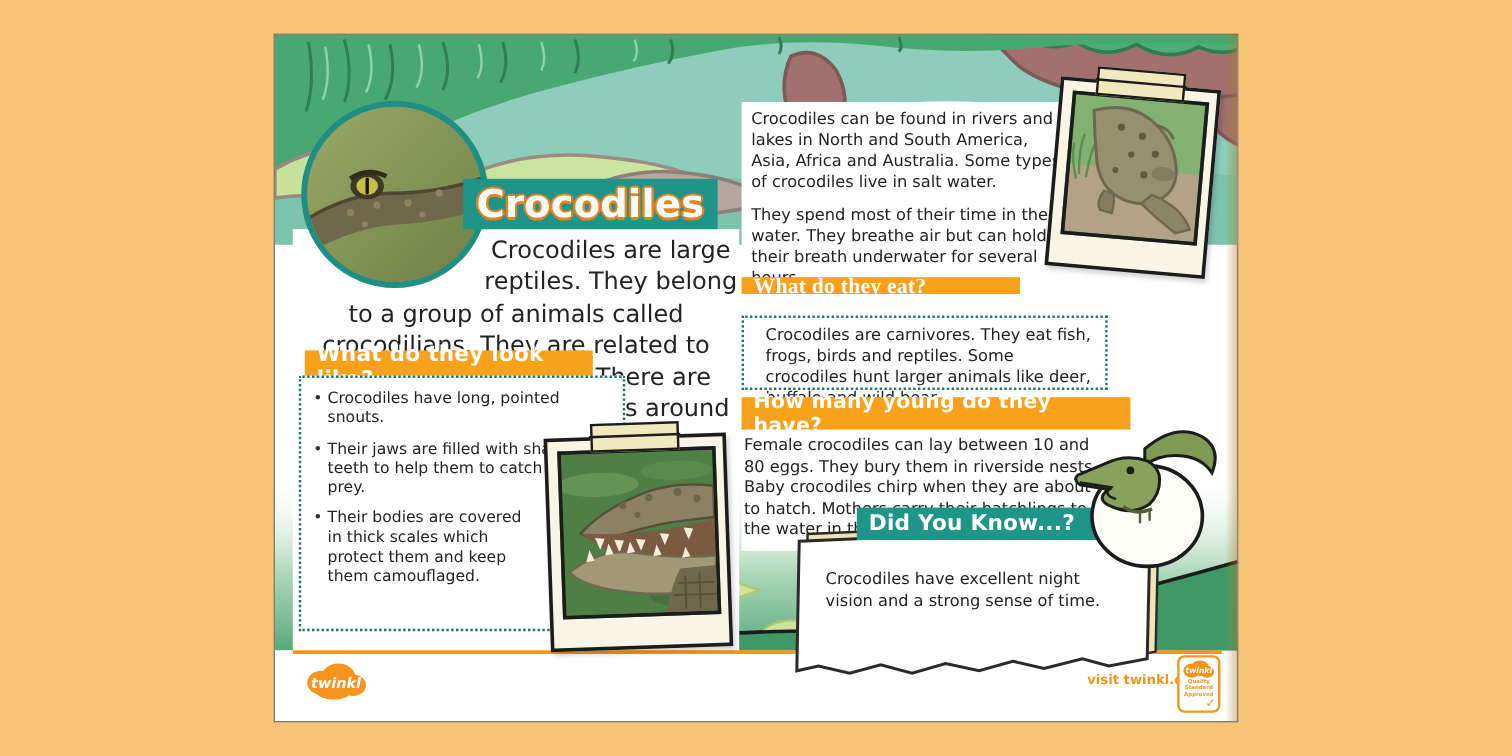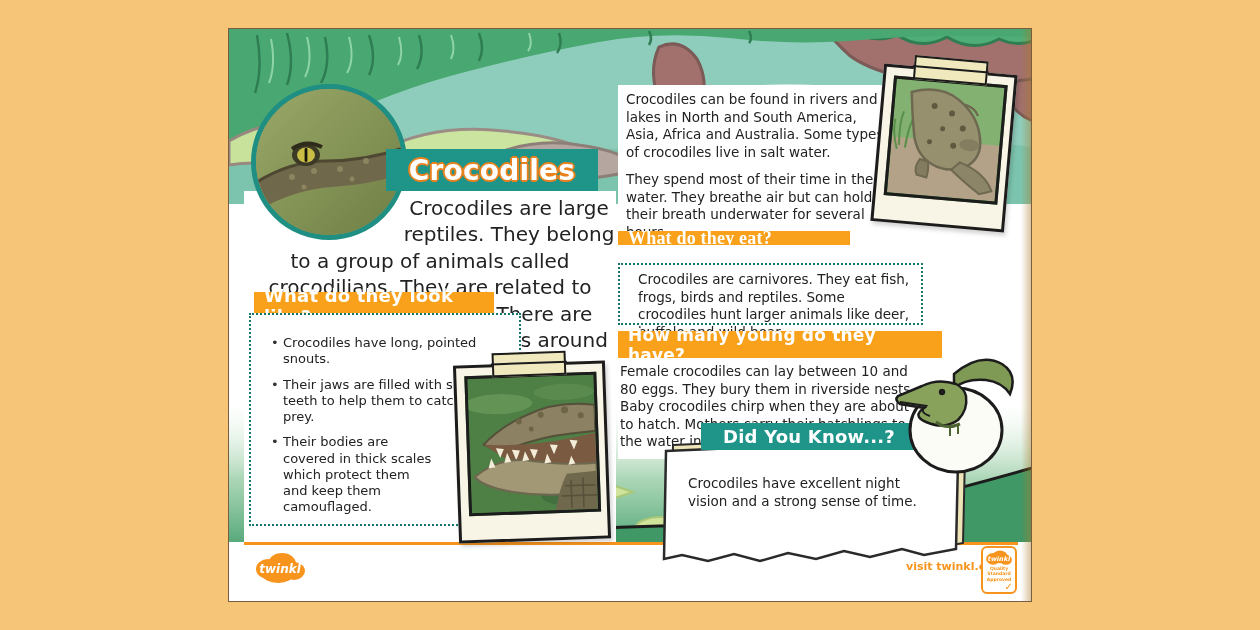--- a/index.html
+++ b/index.html
@@ -17,41 +17,41 @@
   #left-panel{left:15px;top:162px;width:372px;height:351px;}
   #live-panel{left:389px;top:56px;width:278px;height:138px;}
   #eat-panel{left:389px;top:228px;width:307px;height:70px;}
   #young-panel{left:389px;top:330px;width:305px;height:100px;}
   
   .banner{position:absolute;z-index:2;color:#fff;font-weight:bold;display:flex;align-items:center;
           font-size:18px;letter-spacing:.2px;box-sizing:border-box;padding:0 10px;}
   .banner.orange{background:var(--banner-orange,#f9a11b);}
   .banner.teal{background:var(--banner-teal,#1f9488);}
   #title-banner{left:157px;top:120px;width:212px;height:42px;justify-content:center;}
-  #title-banner .t{font-size:28px;color:#fff;
+  #title-banner .t{font-size:32px;color:#fff;
      text-shadow:-2px 0 var(--title-stroke,#e8821e),2px 0 var(--title-stroke,#e8821e),
        0 -2px var(--title-stroke,#e8821e),0 2px var(--title-stroke,#e8821e),
        -1px -1px var(--title-stroke,#e8821e),1px 1px var(--title-stroke,#e8821e),
        1px -1px var(--title-stroke,#e8821e),-1px 1px var(--title-stroke,#e8821e);}
   #look-banner{left:25px;top:263px;width:240px;height:28px;}
   #live-banner{left:389px;top:44px;width:234px;height:28px;}
   #eat-banner{left:389px;top:202px;width:232px;height:14px;font-family:Liberation Serif, serif;}
   #young-banner{left:389px;top:302px;width:324px;height:27px;font-size:17px;}
   
   #circle-photo{position:absolute;left:22px;top:55px;width:146px;height:146px;border-radius:50%;
     border:5px solid #1f8f84;overflow:hidden;z-index:2;background:#87965a;}
   
   #intro{position:absolute;left:15px;top:166px;width:372px;z-index:2;font-size:20px;line-height:1.32;
      color:#222;text-align:center;}
   #intro .circle-spacer{float:left;width:158px;height:46px;}
   
   #look-box{position:absolute;left:20px;top:284px;width:272px;height:213px;z-index:2;
      border:2px dotted var(--dotted-teal,#16756c);box-sizing:border-box;background:#fff;
      padding:8px 10px 6px 8px;}
-  #look-box ul{margin:12px;padding:0;list-style:none;}
+  #look-box ul{margin:2px;padding:0;list-style:none;}
   #look-box li{position:relative;padding-left:12px;margin-bottom:9px;font-size:13px;line-height:1.25;color:#222;}
   #look-box li::before{content:"•";position:absolute;left:0;top:0;color:#333;}
   #look-box li:nth-child(n+3){padding-right:60px;}
   
   .polaroid{position:absolute;background:#f8f4e6;border:3px solid #1c1c1c;box-sizing:border-box;
     padding:8px 8px 24px 8px;z-index:3;box-shadow:2px 3px 4px rgba(0,0,0,.18);}
   .polaroid .photo{border:3px solid #1c1c1c;overflow:hidden;background:#4e7f45;}
   #polaroid-jaws{left:227px;top:334px;width:152px;transform:rotate(-2deg);}
   #polaroid-jaws .photo{width:126px;height:134px;}
   #polaroid-walk{left:648px;top:40px;width:134px;transform:rotate(5deg);}
@@ -64,21 +64,21 @@
   #live-text{position:absolute;left:397px;top:62px;width:262px;z-index:2;}
   #live-text p{margin:0 0 10px 0;}
   #eat-box{position:absolute;left:389px;top:234px;width:305px;height:62px;z-index:2;
      border:2px dotted var(--dotted-teal,#16756c);box-sizing:border-box;background:#fff;
      padding:6px 8px 4px 18px;}
   #young-text{position:absolute;left:391px;top:334px;width:300px;z-index:2;background:#fff;}
   
   #egg{position:absolute;left:663px;top:305px;width:127px;height:142px;z-index:4;}
   
   #know{position:absolute;left:427px;top:394px;width:314px;height:152px;z-index:3;}
-  #know-banner{left:45px;top:0px;width:216px;height:27px;justify-content:center;position:absolute;z-index:2;}
+  #know-banner{left:58px;top:0px;width:216px;height:27px;justify-content:flex-start;position:absolute;z-index:2;}
   #know-text{position:absolute;left:32px;top:52px;width:252px;z-index:1;}
   #know svg{position:absolute;left:0;top:8px;}
   
   #footer-line{position:absolute;left:15px;top:513px;width:774px;height:3px;
      background:var(--footer-orange,#f7941d);z-index:2;}
   #footer-logo{position:absolute;left:25px;top:522px;z-index:2;}
   #visit-link{position:absolute;left:677px;top:531px;z-index:2;font-size:11px;font-weight:bold;
      color:var(--footer-orange,#f7941d);text-decoration:none;}
   #badge{position:absolute;left:752px;top:517px;width:36px;height:48px;z-index:2;background:#fff;
      border:2px solid var(--footer-orange,#f7941d);border-radius:6px;box-sizing:border-box;

